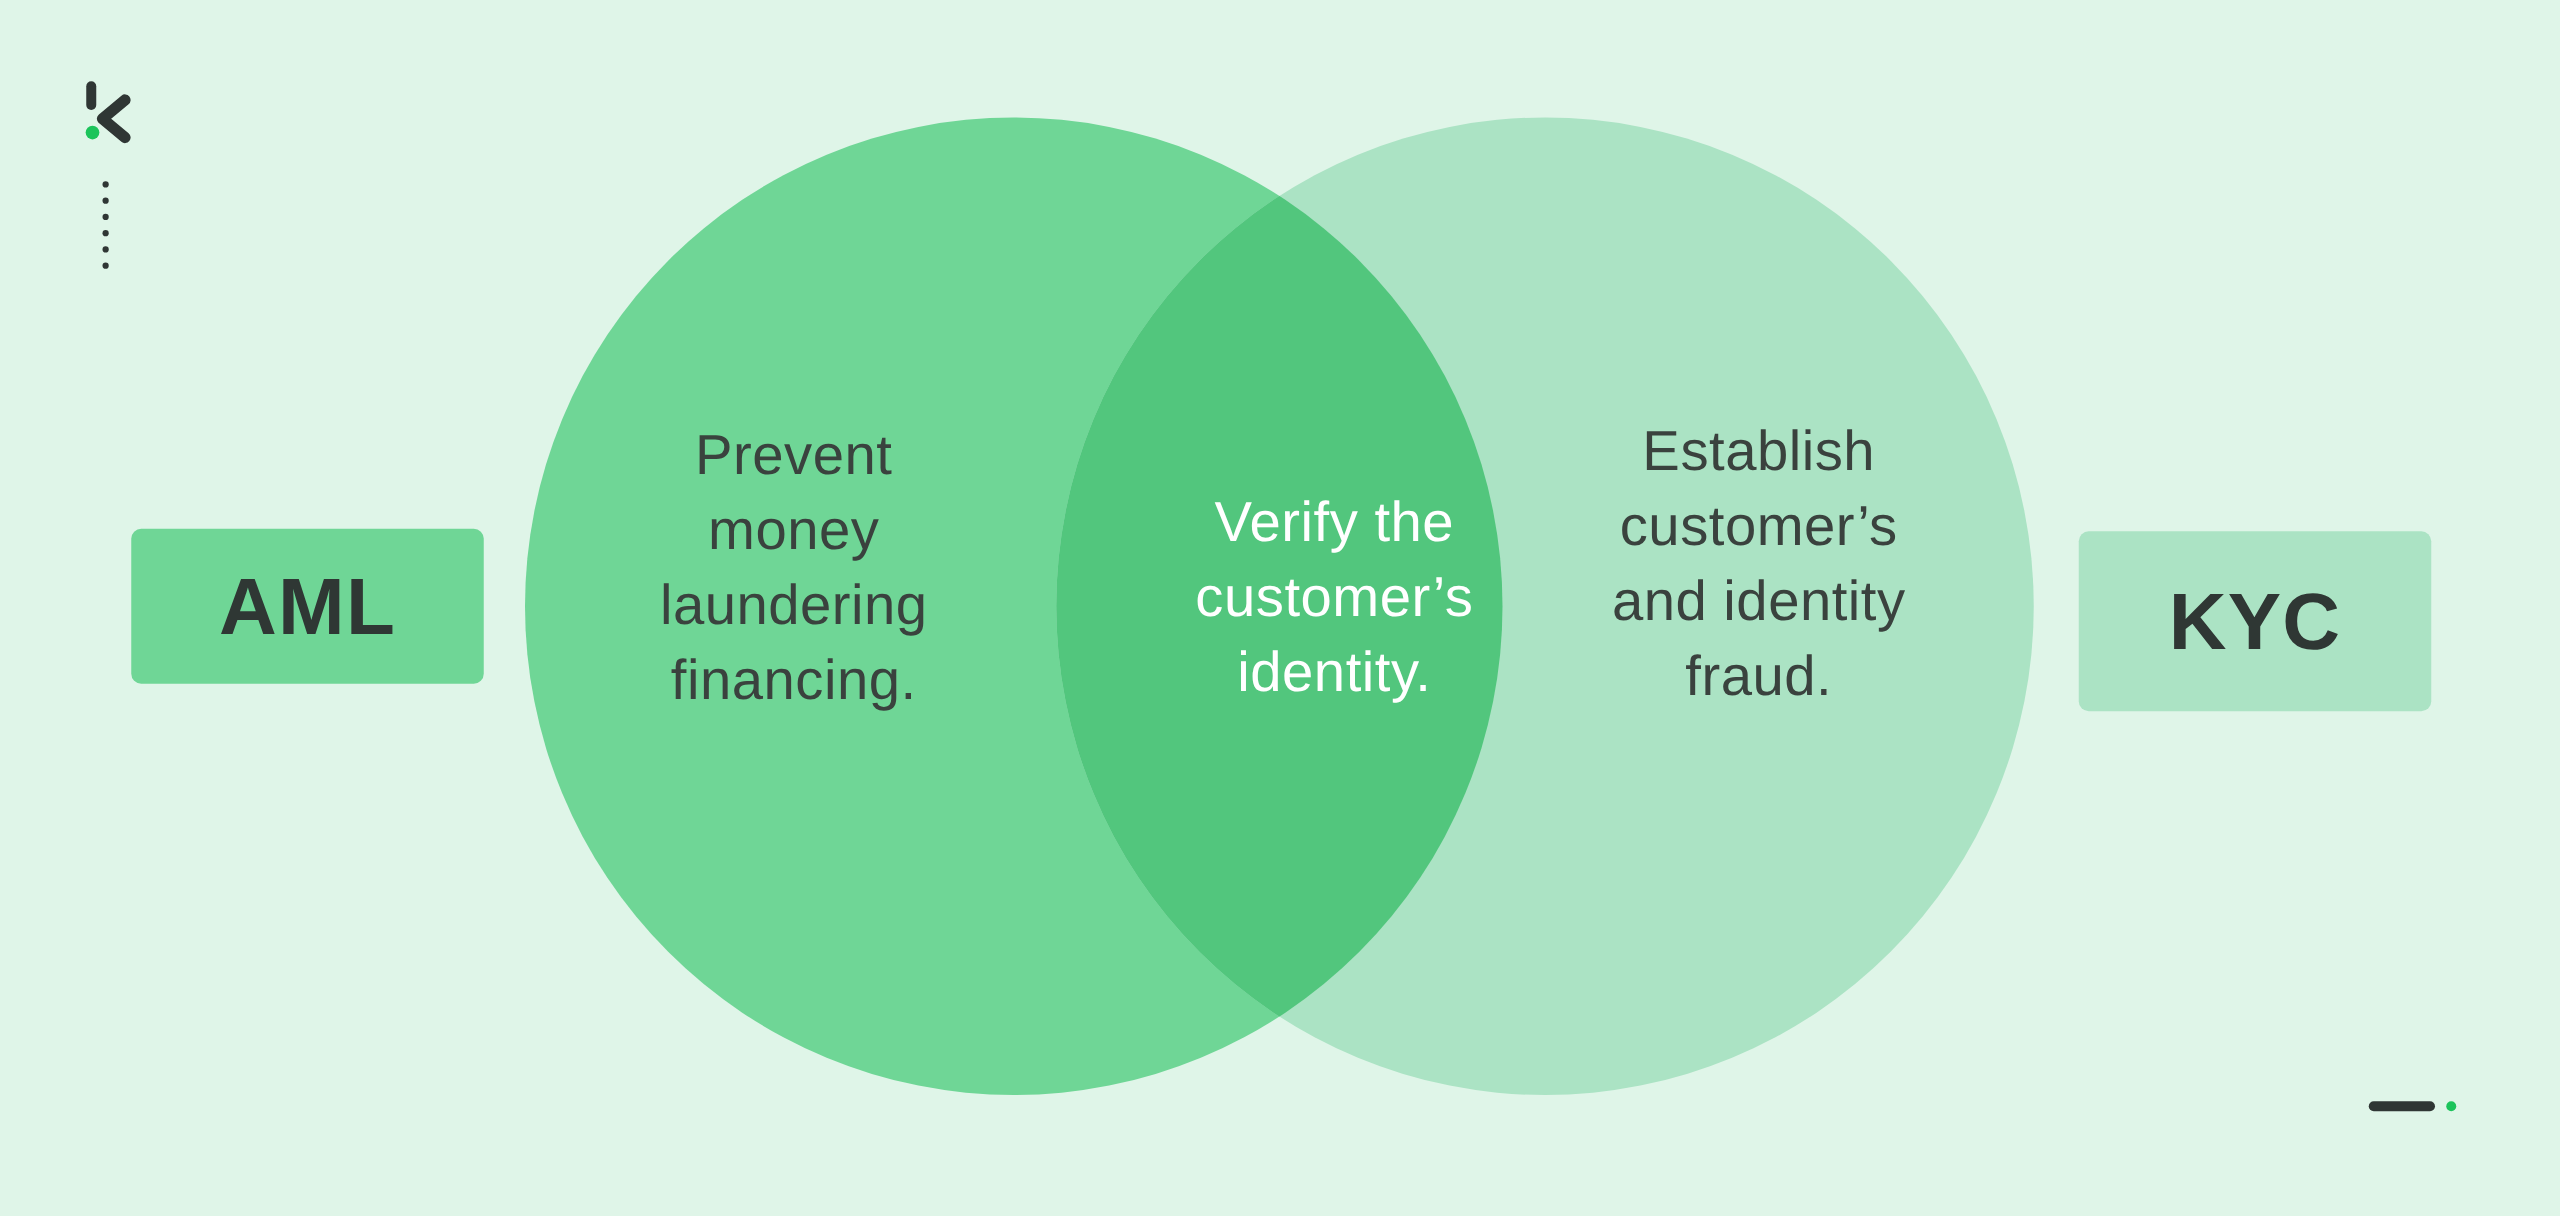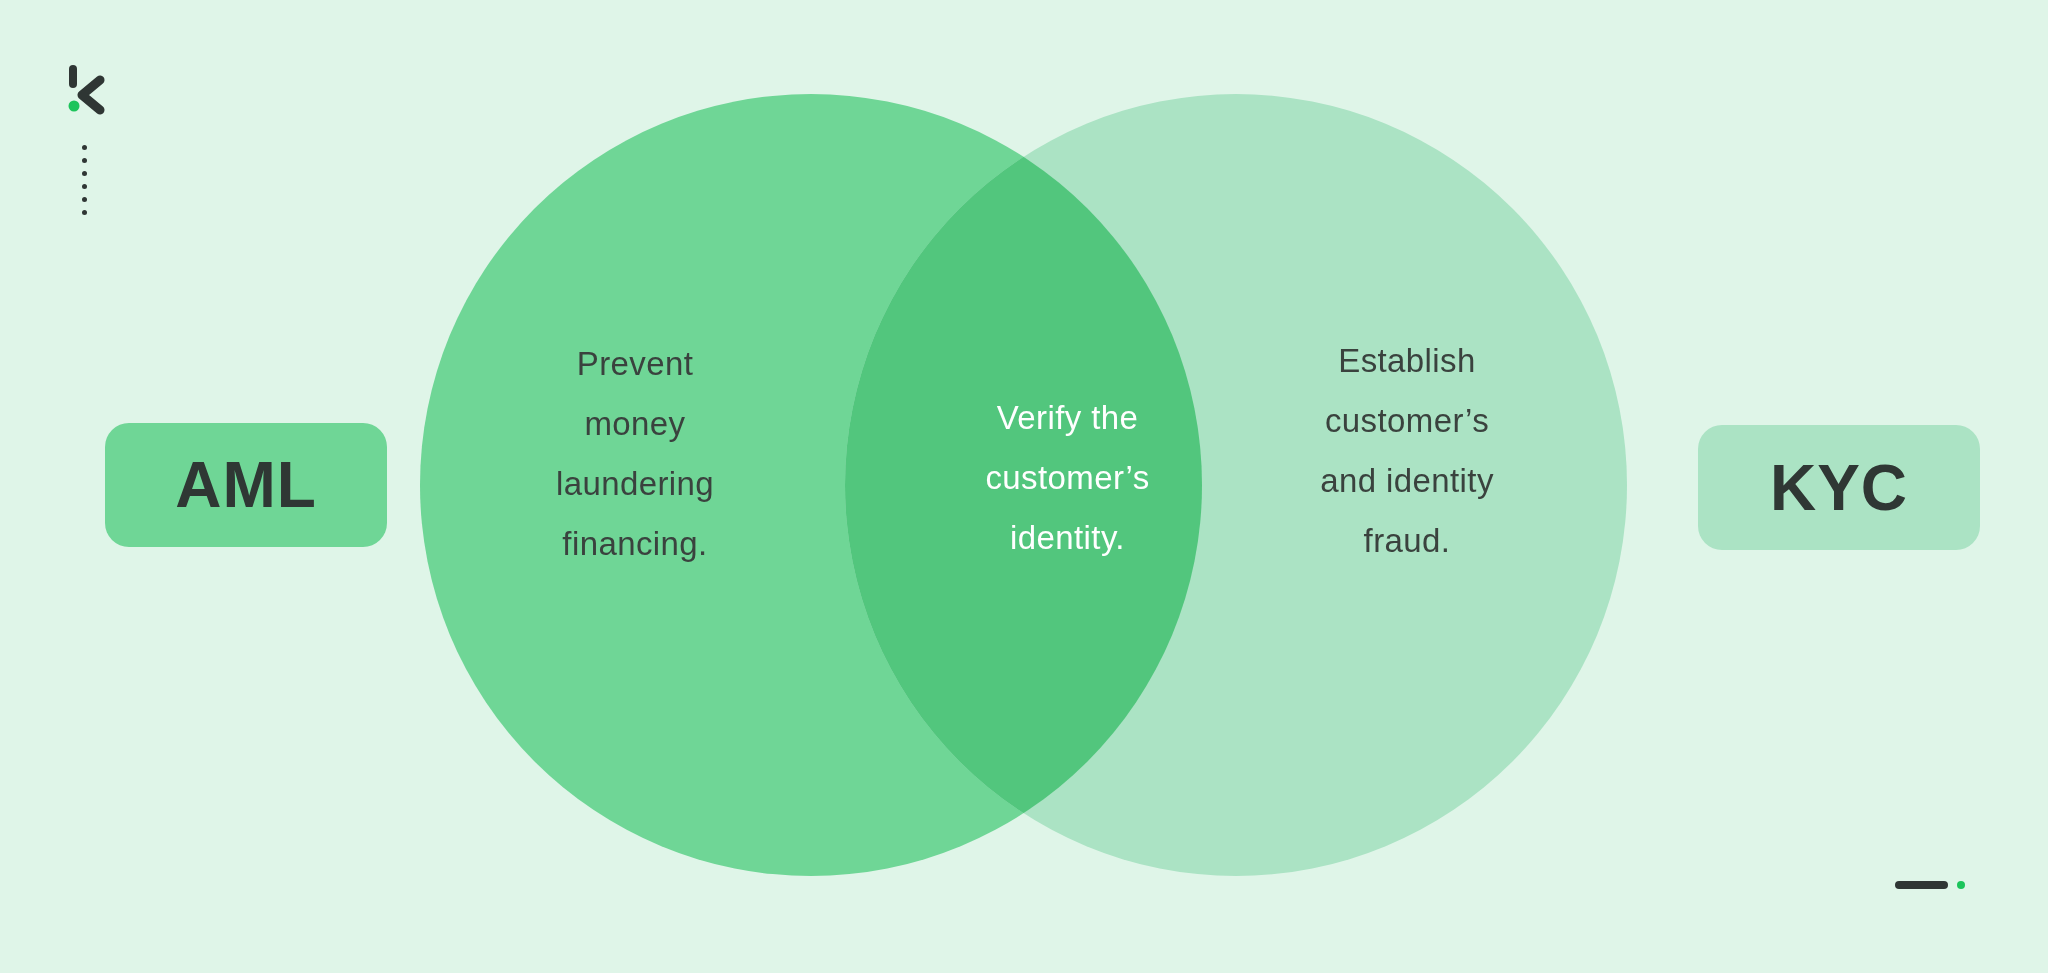--- a/index.html
+++ b/index.html
@@ -22,47 +22,46 @@
     left: 0;
     top: 0;
   }
 
   
   .badge {
     position: absolute;
     display: flex;
     align-items: center;
     justify-content: center;
-    border-radius: 24px;
+    border-radius: 8px;
     font-weight: bold;
     font-size: 64px;
     letter-spacing: 1px;
     color: var(--heading-text, #2f3734);
   }
   .badge-aml {
     left: 105px;
     top: 423px;
     width: 282px;
     height: 124px;
     background: var(--aml-badge, #6fd696);
   }
   .badge-kyc {
     left: 1663px;
     top: 425px;
     width: 282px;
-    height: 125px;
+    height: 144px;
     background: var(--kyc-badge, #abe3c4);
-    margin-left: 35px;
   }
 
   
   .circle-text {
     position: absolute;
     text-align: center;
-    font-size: 33px;
+    font-size: 45px;
     line-height: 60px;
     letter-spacing: 0.4px;
     color: var(--body-text, #3a423e);
   }
   .circle-text .line { display: block; }
   .text-left   { left: 435px;  top: 334px; width: 400px; }
   .text-overlap{ left: 892px;  top: 388px; width: 351px; color: var(--overlap-text, #ffffff); }
   .text-right  { left: 1207px; top: 331px; width: 400px; text-align: center; }
 
   

